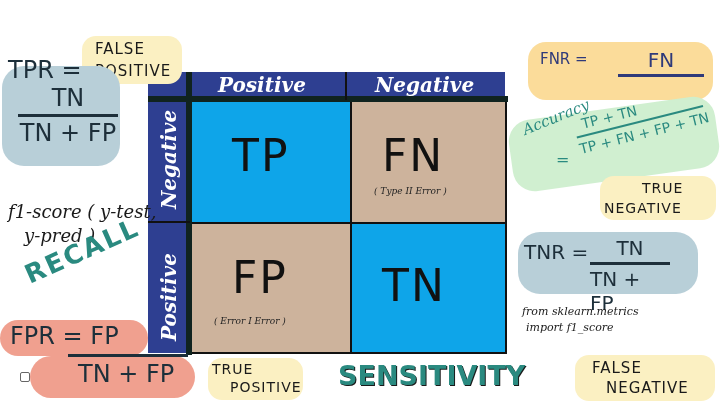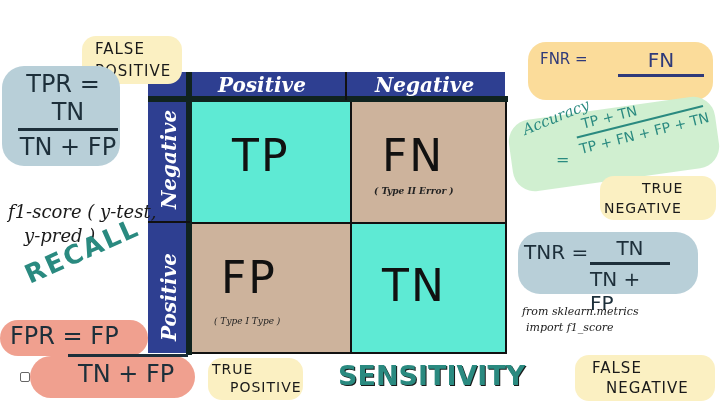--- a/index.html
+++ b/index.html
@@ -16,44 +16,44 @@
   .hl-green{background:#cdeecd;border-radius:22px;opacity:.95}
   .frac{display:flex;flex-direction:column;align-items:center;}
   .frac .bar{height:3px;background:#1d2f3a;align-self:stretch;margin:2px 0;}
 
   
   .band-top{left:148px;top:72px;width:357px;height:27px;background:#2e3f91;}
   .band-left{left:148px;top:72px;width:42px;height:281px;background:#2e3f91;}
   .thick-h{left:148px;top:96px;width:360px;height:6px;background:#10231f;}
   .thick-v{left:186px;top:72px;width:6px;height:283px;background:#10231f;}
   .cell{position:absolute;border:2px solid #111;box-sizing:border-box;}
-  .green{background:#5eead4;}
+  .green{background:#0ea5e9;}
   .tan{background:#cdb39c;}
   .cell-label{position:absolute;font-size:44px;letter-spacing:2px;color:#111;font-weight:normal;}
   .cell-sub{position:absolute;font-size:9px;font-style:italic;color:#222;font-family:"DejaVu Serif",serif;}
   .hdr{position:absolute;color:#fff;font-family:"DejaVu Serif",serif;font-style:italic;font-weight:bold;font-size:20px;}
   .vhdr{position:absolute;color:#fff;font-family:"DejaVu Serif",serif;font-style:italic;font-weight:bold;font-size:20px;transform:rotate(-90deg);transform-origin:center;white-space:nowrap;}
 </style>
 </head>
 <body>
 
 <div>
   <div class="abs band-top"></div>
   <div class="abs band-left"></div>
 
   <div class="cell green" style="left:190px;top:100px;width:162px;height:124px;">
     <span class="cell-label" style="left:40px;top:28px;">TP</span>
   </div>
   <div class="cell tan" style="left:350px;top:100px;width:157px;height:124px;">
     <span class="cell-label" style="left:30px;top:28px;">FN</span>
-    <span class="cell-sub" style="left:22px;top:84px;font-weight:bold;">( Type II Error )</span>
+    <span class="cell-sub" style="left:22px;top:84px;">( Type II Error )</span>
   </div>
   <div class="cell tan" style="left:190px;top:222px;width:162px;height:132px;">
-    <span class="cell-label" style="left:29px;top:28px;">FP</span>
-    <span class="cell-sub" style="left:22px;top:92px;">( Type I Type )</span>
+    <span class="cell-label" style="left:40px;top:28px;">FP</span>
+    <span class="cell-sub" style="left:22px;top:92px;">( Error I Error )</span>
   </div>
   <div class="cell green" style="left:350px;top:222px;width:157px;height:132px;">
     <span class="cell-label" style="left:30px;top:36px;">TN</span>
   </div>
 
   <div class="abs thick-h"></div>
   <div class="abs thick-v"></div>
   <div class="abs" style="left:345px;top:72px;width:2px;height:28px;background:#111;"></div>
   <div class="abs" style="left:148px;top:221px;width:42px;height:2px;background:#111;"></div>
 
@@ -63,21 +63,21 @@
   <span class="vhdr" style="left:122px;top:285px;width:94px;text-align:center;">Positive</span>
 </div>
 
 <div class="abs hl-yellow" style="left:82px;top:36px;width:100px;height:48px;"></div>
 <div class="abs hand" style="left:95px;top:38px;font-size:15px;line-height:22px;letter-spacing:1px;">
   <div>FALSE</div>
   <div>POSITIVE</div>
 </div>
 
 <div class="abs hl-blue" style="left:2px;top:66px;width:118px;height:100px;"></div>
-<div class="abs hand" style="left:8px;top:70px;color:#1d2f3a;text-align:center;">
+<div class="abs hand" style="left:8px;top:56px;color:#1d2f3a;">
   <div style="font-size:24px;">TPR =</div>
   <div class="frac" style="margin-left:10px;width:100px;font-size:24px;">
     <span>TN</span>
     <span class="bar"></span>
     <span>TN + FP</span>
   </div>
 </div>
 
 <div class="abs hand" style="left:8px;top:200px;font-size:18px;line-height:24px;font-style:italic;font-family:'DejaVu Serif',serif;">
   <div>f1-score ( y-test,</div>

